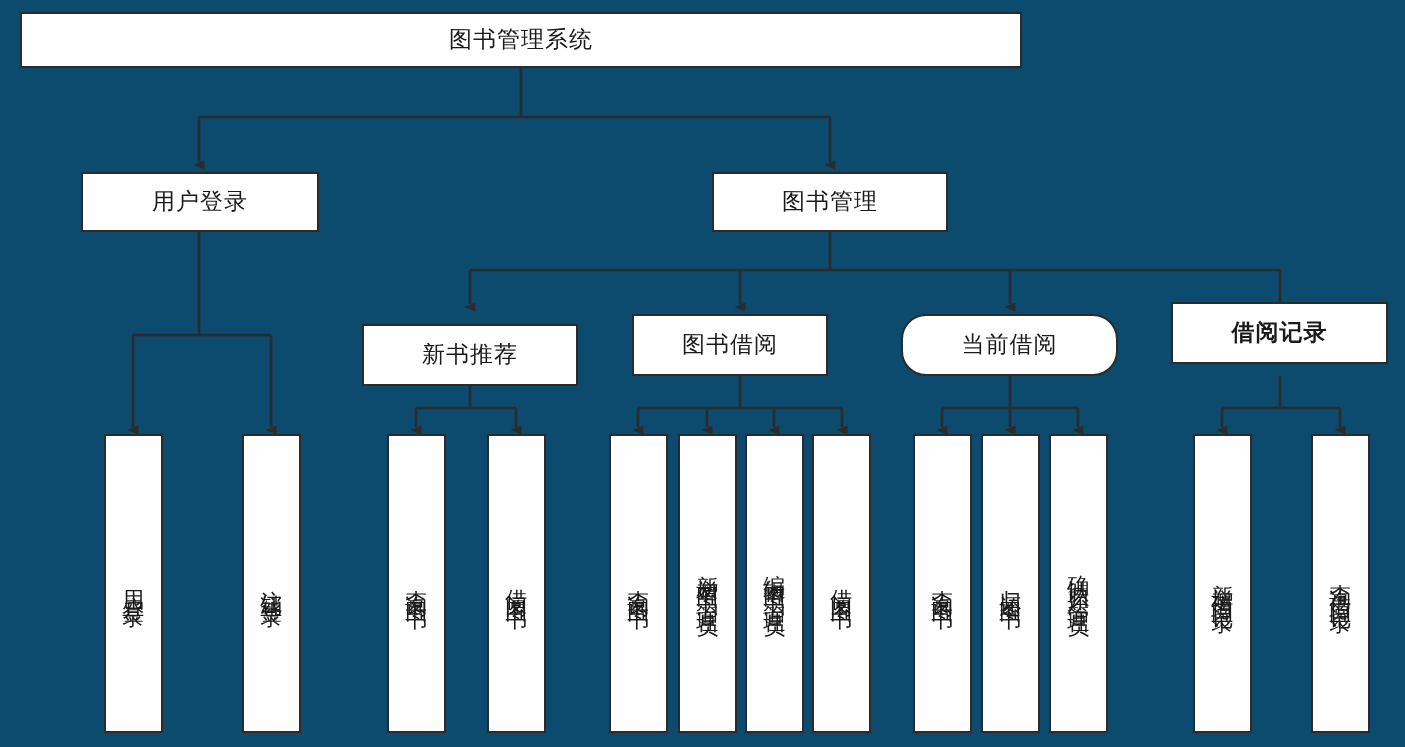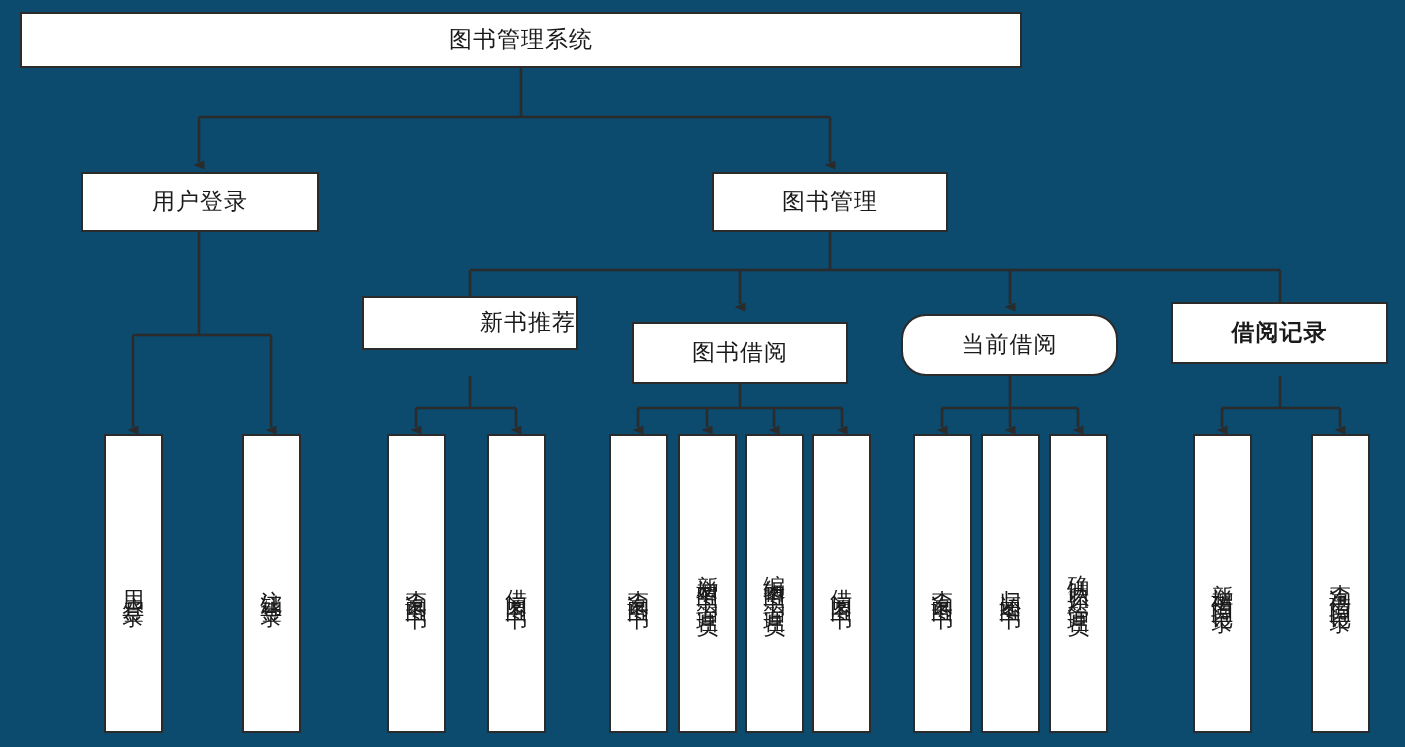--- a/index.html
+++ b/index.html
@@ -126,24 +126,24 @@
     <span>图书管理系统</span>
   </div>
 
   <div class="node horiz" style="left:81px; top:172px; width:238px; height:60px;">
     <span>用户登录</span>
   </div>
   <div class="node horiz" style="left:712px; top:172px; width:236px; height:60px;">
     <span>图书管理</span>
   </div>
 
-  <div class="node horiz" style="left:362px; top:296px; width:216px; height:54px;justify-content:flex-end;">
+  <div class="node horiz" style="left:362px; top:324px; width:216px; height:62px;">
     <span>新书推荐</span>
   </div>
-  <div class="node horiz" style="left:632px; top:314px; width:216px; height:62px;margin-top:8px;">
+  <div class="node horiz" style="left:632px; top:314px; width:196px; height:62px;">
     <span>图书借阅</span>
   </div>
   <div class="node horiz" style="left:901px; top:314px; width:217px; height:62px;border-radius:25px;">
     <span>当前借阅</span>
   </div>
   <div class="node horiz" style="left:1171px; top:302px; width:217px; height:62px;font-weight:bold;">
     <span>借阅记录</span>
   </div>
 
   <div class="node vert" style="left:104px; top:434px; width:59px; height:299px;">

